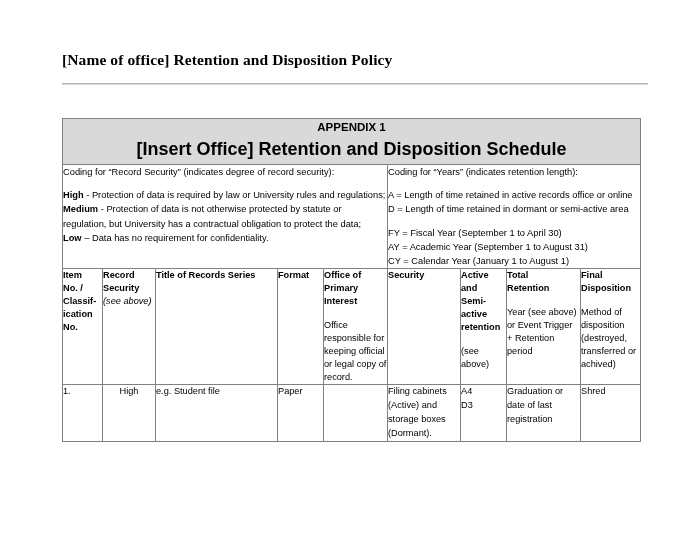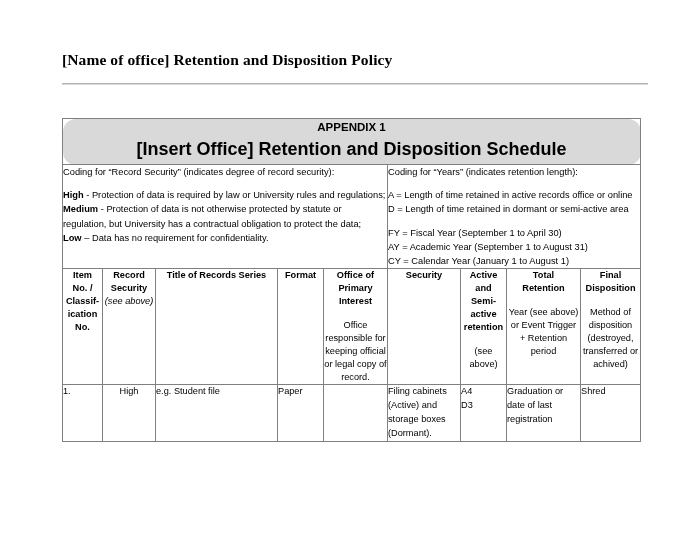--- a/index.html
+++ b/index.html
@@ -61,21 +61,20 @@
     vertical-align: top;
     padding: 0;
   }
 
   
   .banner-cell {
     background: #d9d9d9;
     text-align: center;
     padding: 5px 4px 6px 4px;
     vertical-align: middle;
-    border-radius: 13px;
   }
   .banner-line1 {
     font-size: 11.5px;
     font-weight: bold;
     line-height: 1.5;
   }
   .banner-line2 {
     font-size: 18px;
     font-weight: bold;
     line-height: 1.55;
@@ -87,21 +86,20 @@
     font-size: 9.3px;
     line-height: 1.52;
     border-radius: 23px;
   }
   .coding-cell .spacer { height: 9px; }
   .coding-cell b { font-weight: bold; }
 
   
   .colhead {
     font-weight: bold;
-    text-align: center;
     padding: 5px 3px 4px 3px;
     font-size: 9.2px;
     line-height: 1.42;
   }
   .colhead .sub {
     font-weight: normal;
   }
   .colhead .ital {
     font-weight: normal;
     font-style: italic;

